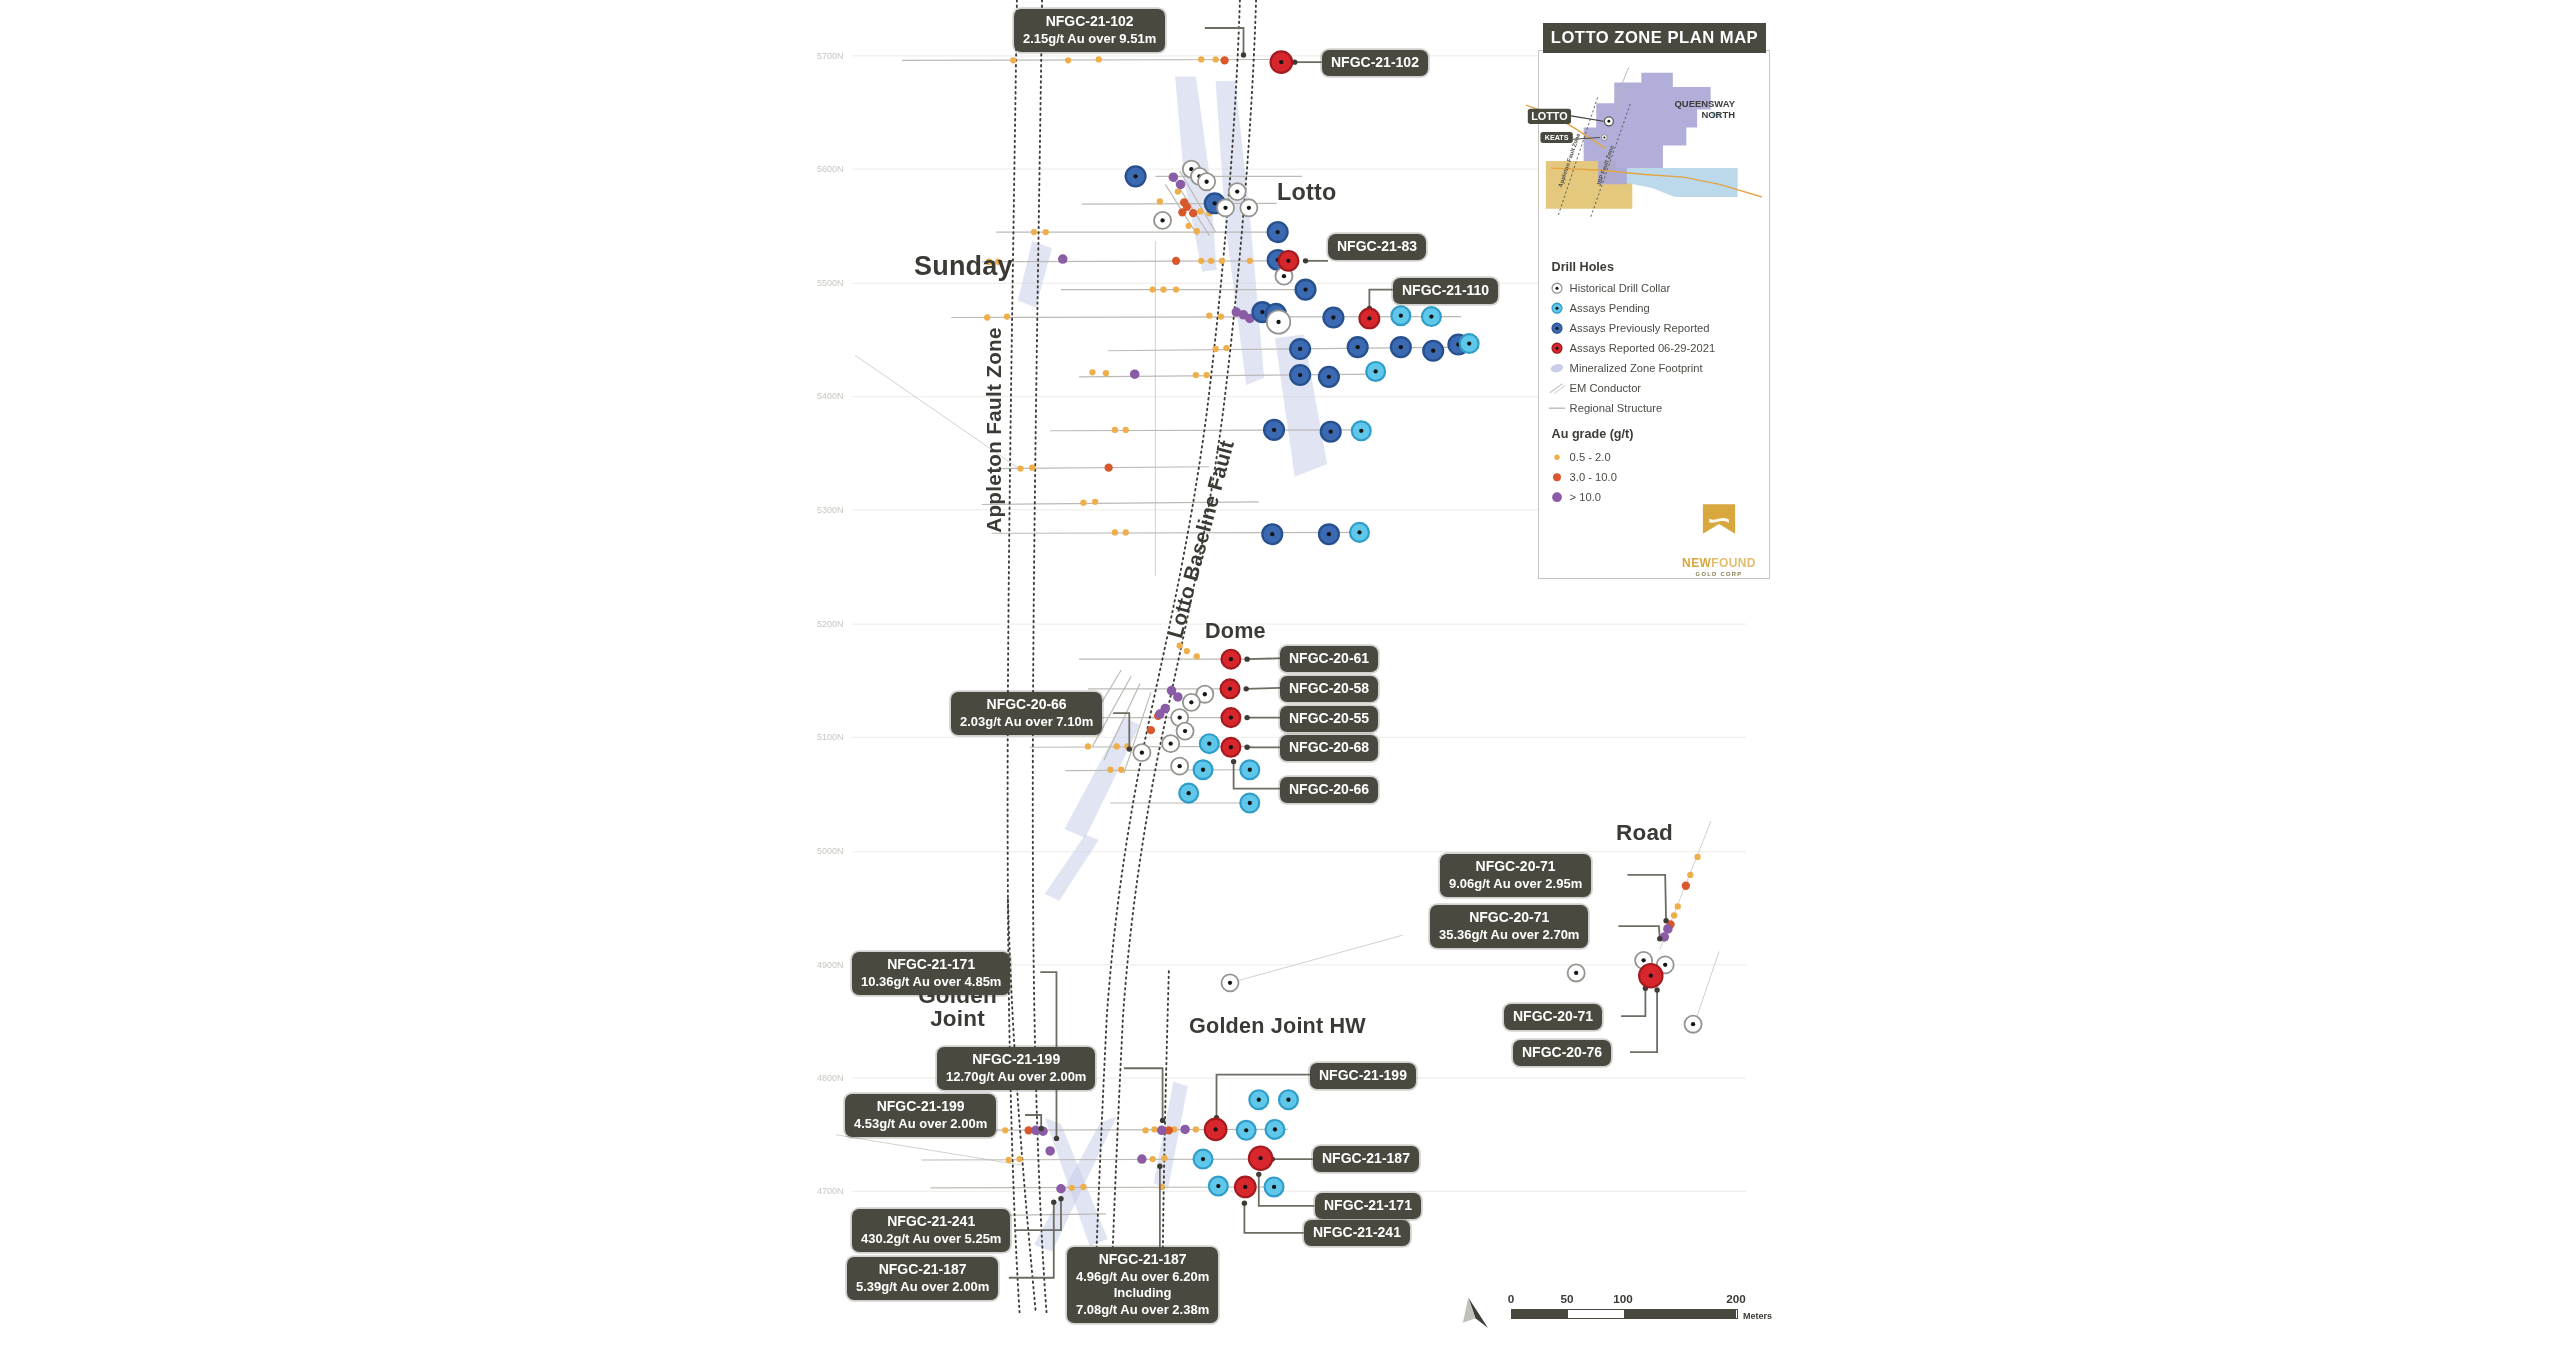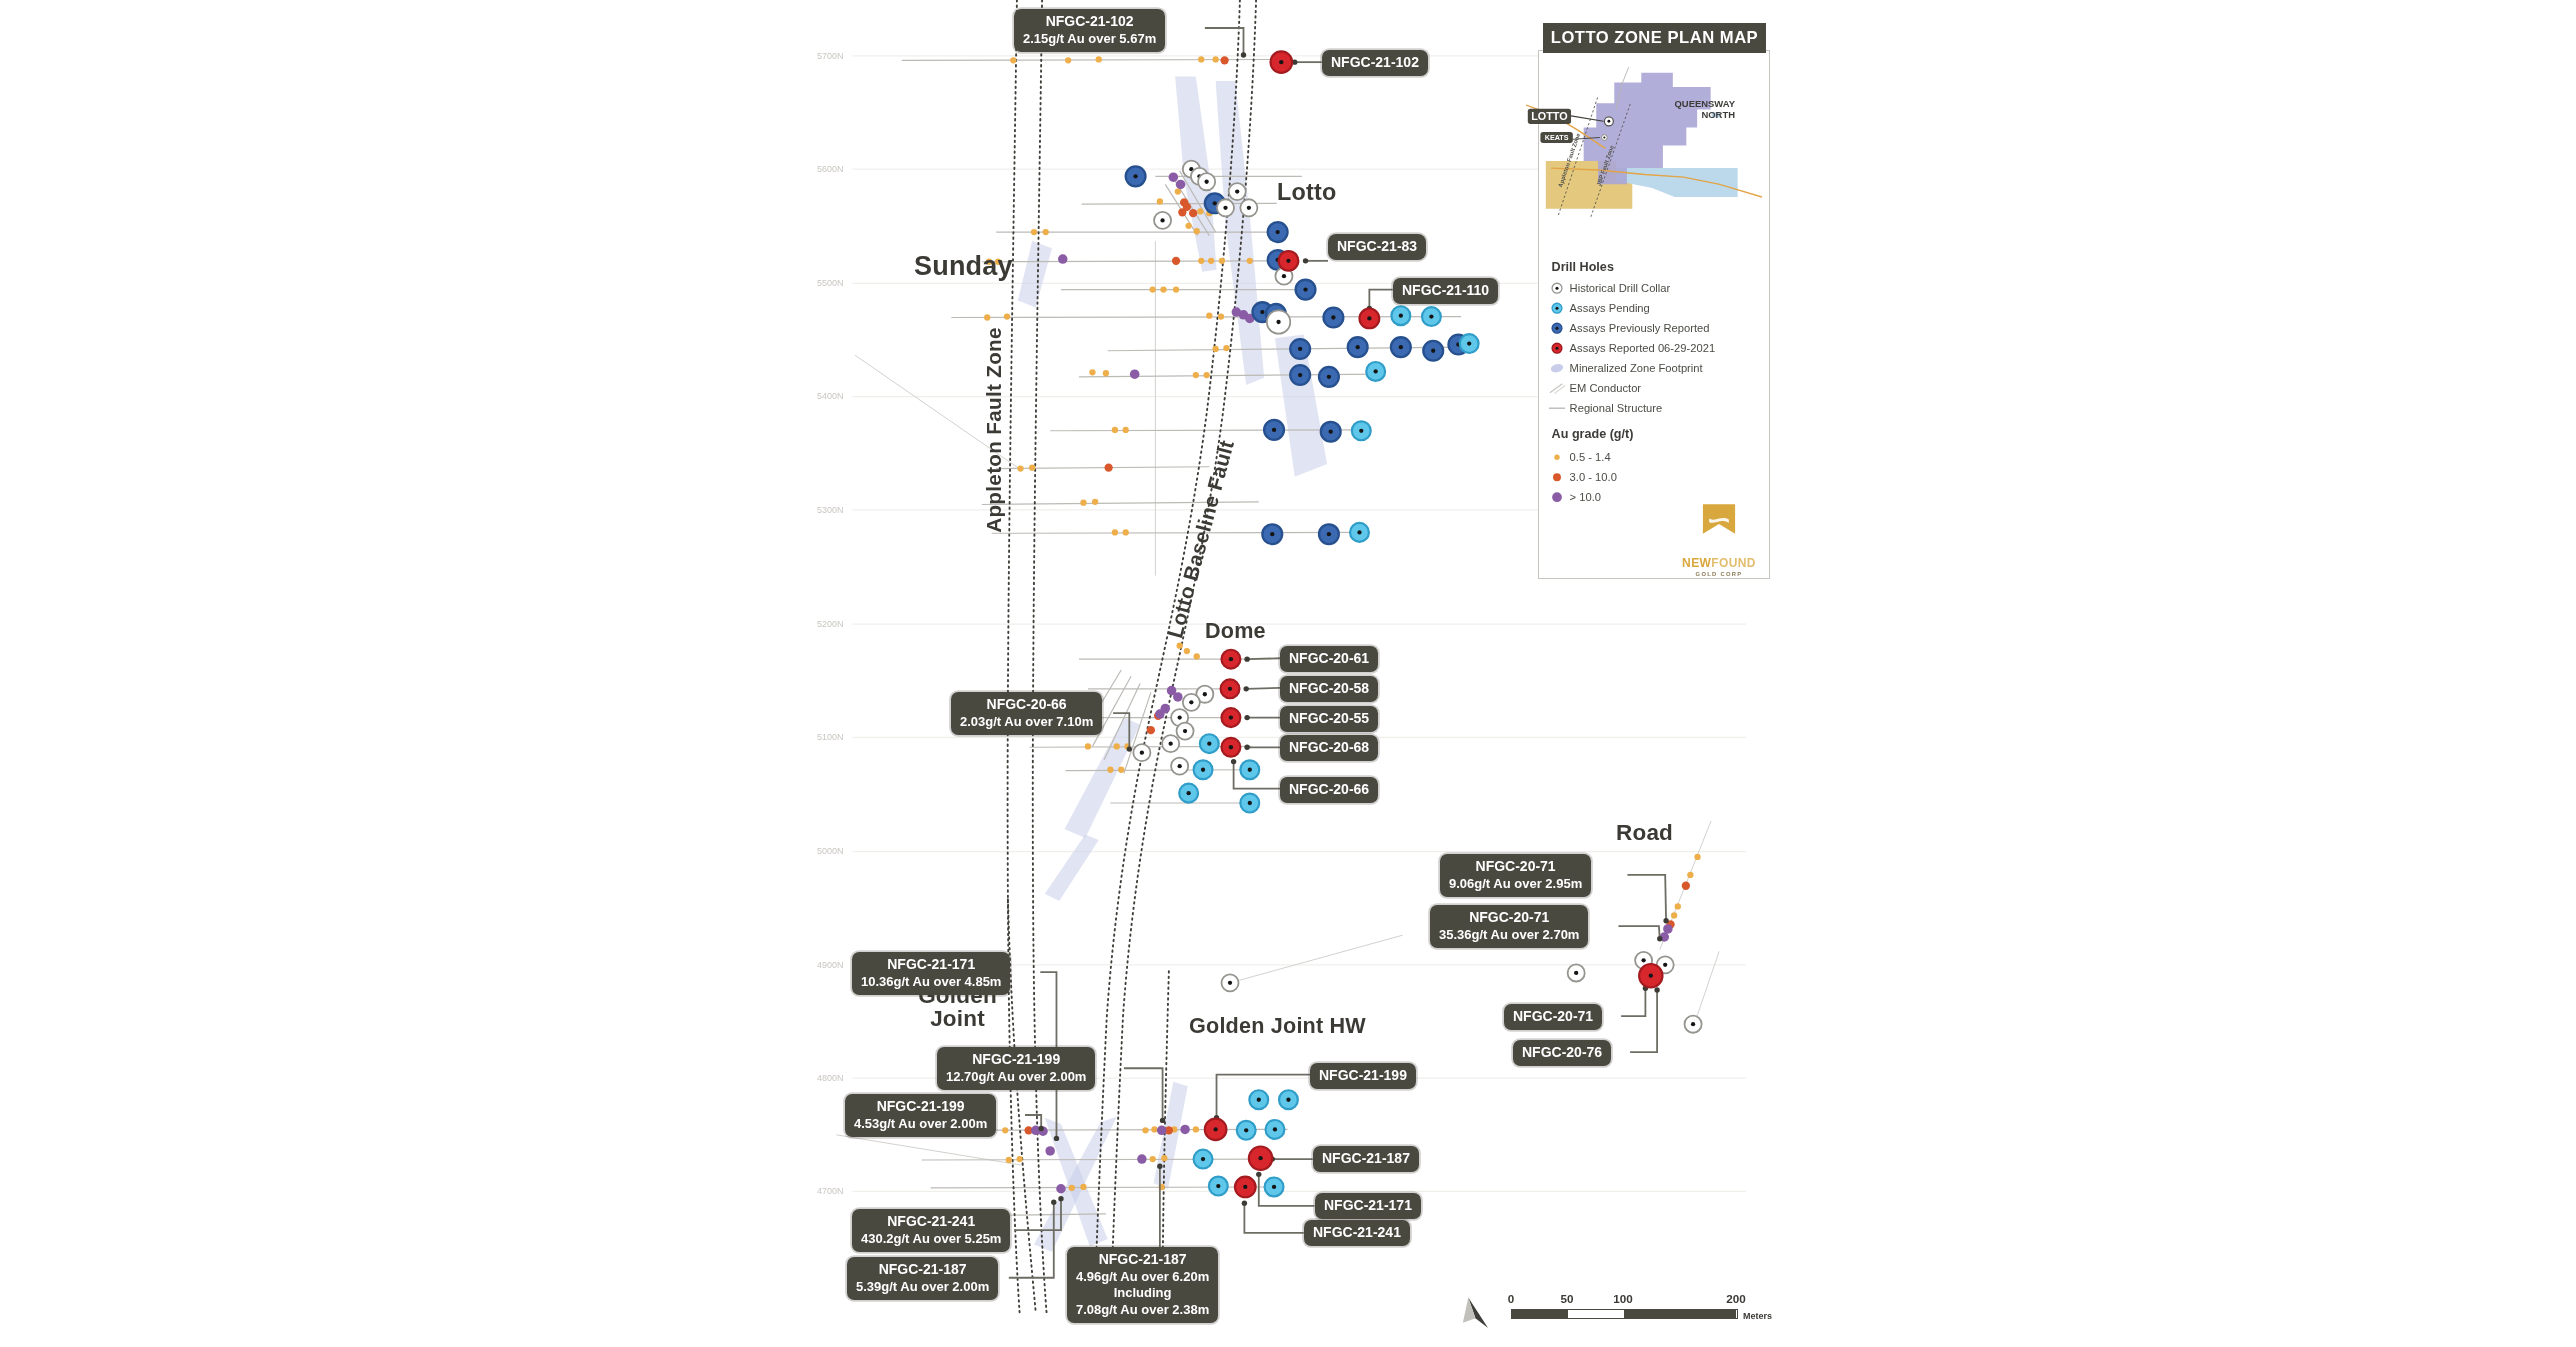--- a/index.html
+++ b/index.html
@@ -431,21 +431,21 @@
       <div class="zone-label" style="left: 1277px; top: 181px; font-size: 23.4px;">Lotto</div>
       <div class="zone-label" style="left: 1205px; top: 620px; font-size: 21.6px;">Dome</div>
       <div class="zone-label" style="left: 1616px; top: 822px; font-size: 22.5px;">Road</div>
       <div class="zone-label" style="left: 910px; top: 985px; font-size: 22.5px; width: 95px; text-align: center;">Golden
 Joint</div>
       <div class="zone-label" style="left: 1189px; top: 1015px; font-size: 21.6px; text-align: right;">Golden Joint HW</div>
       <div class="fault-label" style="left: 994px; top: 430px; font-size: 20.7px; transform: translate(-50%, -50%) rotate(-90deg);">Appleton Fault Zone</div>
       <div class="fault-label" style="left: 1201px; top: 539px; font-size: 20.7px; transform: translate(-50%, -50%) rotate(-75deg);">Lotto Baseline Fault</div>
       <div class="callout" style="left: 1014px; top: 9px;">
         <div class="cl cl0">NFGC-21-102</div>
-        <div class="cl">2.15g/t Au over 5.67m</div>
+        <div class="cl">2.15g/t Au over 9.51m</div>
       </div>
       <div class="callout" style="left: 1322px; top: 50px;">
         <div class="cl cl0">NFGC-21-102</div>
       </div>
       <div class="callout" style="left: 1328px; top: 234px; border-radius: 8px;">
         <div class="cl cl0">NFGC-21-83</div>
       </div>
       <div class="callout" style="left: 1393px; top: 278px;">
         <div class="cl cl0">NFGC-21-110</div>
       </div>
@@ -612,21 +612,21 @@
           <span class="leg-label">Regional Structure</span>
         </div>
       </div>
 
     <div class="leg-header" style="top:376px">Au grade (g/t)</div>
     <div class="leg-list" id="au-list" style="top:396px">
         <div class="leg-row">
           <svg width="21.6" height="14.4" viewBox="0 0 24 16">
             <circle cx="10" cy="8" r="3" fill="#eeae4a"></circle>
           </svg>
-          <span class="leg-label">0.5 - 1.4</span>
+          <span class="leg-label">0.5 - 2.0</span>
         </div>
         <div class="leg-row">
           <svg width="21.6" height="14.4" viewBox="0 0 24 16">
             <circle cx="10" cy="8" r="4.4" fill="#d8572b"></circle>
           </svg>
           <span class="leg-label">3.0 - 10.0</span>
         </div>
         <div class="leg-row">
           <svg width="21.6" height="14.4" viewBox="0 0 24 16">
             <circle cx="10" cy="8" r="5.4" fill="#8a5ca6"></circle>

